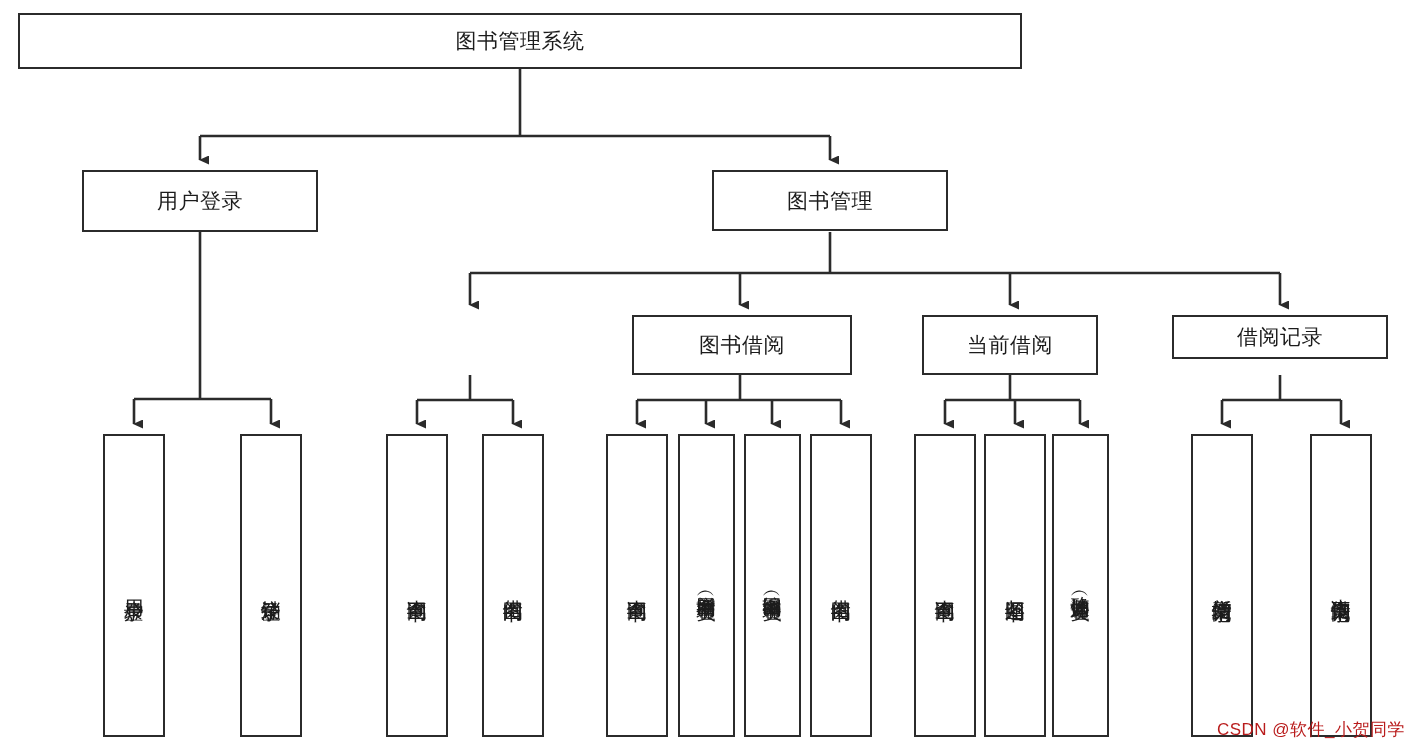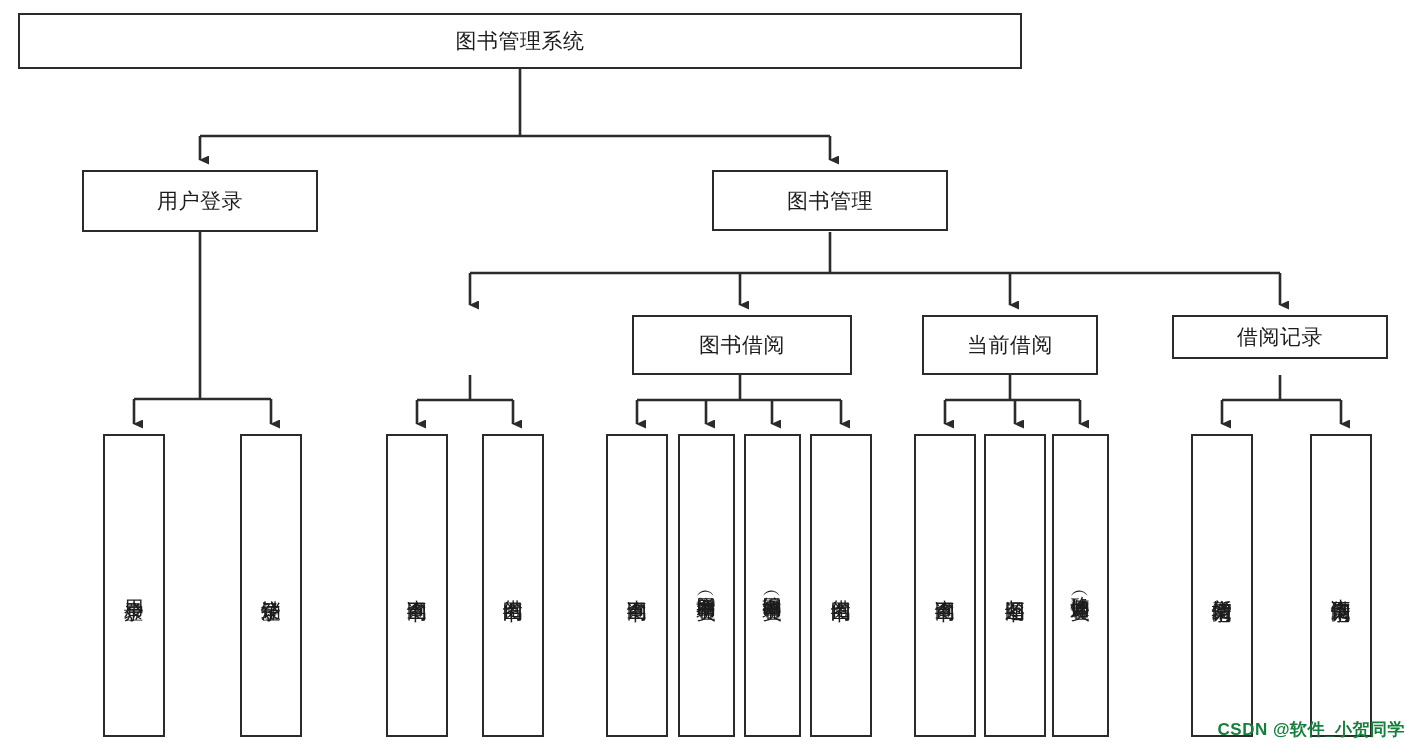--- a/index.html
+++ b/index.html
@@ -54,24 +54,23 @@
     top: 0;
     width: 1405px;
     height: 747px;
     pointer-events: none;
   }
   .watermark {
     position: absolute;
     right: 8px;
     bottom: 6px;
     font-size: 17px;
-    color: #15803d;
+    color: #b91c1c;
     white-space: nowrap;
     letter-spacing: 0.5px;
-    font-weight: bold;
   }
 </style>
 </head>
 <body>
 
 <div id="canvas">
 
   <svg class="edges" viewBox="0 0 1405 747">
     <defs>
       <marker id="arrow" markerWidth="9" markerHeight="10" refX="4.5" refY="9" orient="auto" markerUnits="userSpaceOnUse">

